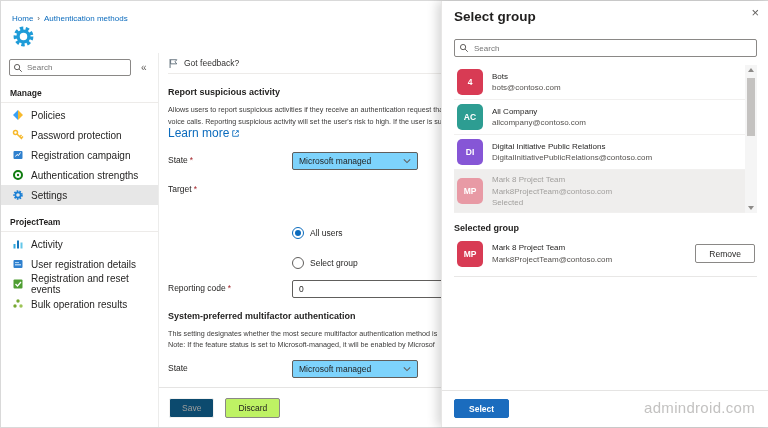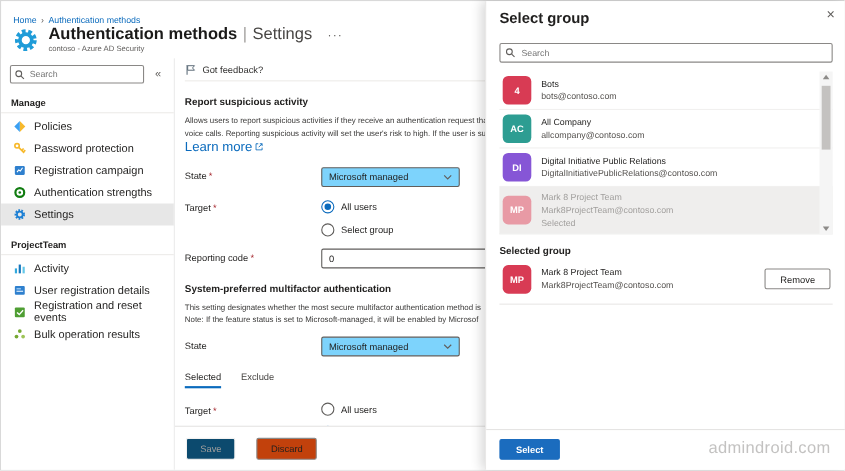--- a/index.html
+++ b/index.html
@@ -46,33 +46,33 @@
   .cmdbar { height: 21px; display: flex; align-items: center; gap: 5px; border-bottom: 1px solid #edebe9; font-size: 8.5px; color: #323130; cursor: pointer; width: 99%; }
   .section-h { margin-top: 13px; font-size: 9px; font-weight: bold; color: #201f1e; }
   .desc { margin-top: 7px; font-size: 7.2px; color: #3b3a39; line-height: 11.5px; white-space: nowrap; }
   .link { color: #0b6bbd; text-decoration: none; cursor: pointer; }
   .learnmore { display: inline-flex; align-items: center; gap: 3px; font-size: 12px; margin-top: 1px; }
   .form-row { display: flex; align-items: flex-start; margin-top: 11px; }
   .form-label { flex: 0 0 124px; font-size: 8.5px; color: #201f1e; padding-top: 3px; }
   .req { color: #a4262c; margin-left: 2px; }
   .dropdown { width: 126px; height: 18px; border: 1px solid #605e5c; border-radius: 2px; background: #7dd3fc; display: flex; align-items: center; justify-content: space-between; padding: 0 6px; font-size: 8.5px; color: #201f1e; cursor: pointer; }
   .text-input { width: 158px; height: 18px; border: 1px solid #605e5c; border-radius: 2px; font-size: 8.5px; font-family: inherit; padding: 0 6px; color: #201f1e; outline: none; }
-  .radio-group { display: flex; flex-direction: column; gap: 9px; padding-top: 1px; }
+  .radio-group { display: flex; flex-direction: column; gap: 18px; padding-top: 1px; margin-top: 45px; }
   .radio-opt { display: flex; align-items: center; gap: 6px; cursor: pointer; font-size: 8.5px; color: #201f1e; }
   .radio { width: 12px; height: 12px; border-radius: 50%; border: 1px solid #605e5c; background: #fff; position: relative; flex: 0 0 auto; }
   .radio.checked { border-color: #0b6bbd; }
   .radio.checked::after { content: ""; position: absolute; left: 2px; top: 2px; width: 6px; height: 6px; border-radius: 50%; background: #0b6bbd; }
   .tabs { display: flex; gap: 18px; margin-top: 13px; }
   .tab { font-size: 8.5px; color: #484644; padding-bottom: 4px; cursor: pointer; }
   .tab.active { color: #201f1e; border-bottom: 2px solid #0b6bbd; }
   .sg-link { margin-top: 17px; font-size: 8.5px; margin-left: 124px; }
   .main-footer { position: absolute; left: 158px; right: 0; bottom: 0; height: 40px; border-top: 1px solid #e5e4e3; background: #fff; display: flex; align-items: center; gap: 11px; padding-left: 10px; }
   .btn { height: 20px; border-radius: 2px; font-size: 8.5px; font-family: inherit; padding: 0 12px; cursor: pointer; }
   .btn.disabled { background: #0c4a6e; border: 1px solid #f3f2f1; color: #a19f9d; text-align: right; }
-  .btn.secondary { background: #c2410c; border: 1px solid #8a8886; color: #201f1e; margin-left: 8px; }
+  .btn.secondary { background: #bef264; border: 1px solid #8a8886; color: #201f1e; }
 
   
   .panel { position: absolute; left: 440px; top: 0; width: 328px; bottom: 0; background: #fff; box-shadow: -4px 0 10px rgba(0,0,0,.16); border-left: 1px solid #e7e6e5; z-index: 5; }
   .panel-inner { padding: 8px 12px 0 12px; }
   .panel-title { font-size: 13.5px; font-weight: bold; color: #201f1e; }
   .panel-close { position: absolute; top: 5px; right: 10px; font-size: 13px; color: #605e5c; cursor: pointer; line-height: 1; }
   .panel-search { position: relative; margin-top: 15px; }
   .panel-search input { width: 100%; height: 18px; border: 1px solid #8a8886; border-radius: 2px; font-size: 8px; font-family: inherit; padding: 0 6px 0 19px; color: #323130; outline: none; }
   .panel-search .mag { position: absolute; left: 5px; top: 4px; }
   .group-list { position: relative; margin-top: 8px; }
@@ -105,26 +105,20 @@
 
   <div class="breadcrumb">
     <a>Home</a><span class="sep">›</span><a>Authentication methods</a>
   </div>
 
   <div class="titleblock">
     <svg class="title-icon" viewBox="0 0 24 24">
       <circle cx="12" cy="12" r="7.5" fill="none" stroke="#1f9cd8" stroke-width="4" stroke-dasharray="3.1 2.2"></circle>
       <circle cx="12" cy="12" r="5.2" fill="none" stroke="#1f9cd8" stroke-width="3.2"></circle>
     </svg>
-    <div>
-      <div class="title-line">
-        <span>Authentication methods</span><span class="bar">|</span><span class="suffix">Settings</span><span class="more">···</span>
-      </div>
-      <div class="subtitle">contoso - Azure AD Security</div>
-    </div>
   </div>
 
   <div class="sidebar">
     <div class="side-search-row">
       <div class="side-search">
         <svg class="mag" width="10" height="10" viewBox="0 0 16 16">
           <circle cx="6.5" cy="6.5" r="4.2" fill="none" stroke="#605e5c" stroke-width="1.6"></circle>
           <line x1="9.8" y1="9.8" x2="14" y2="14" stroke="#605e5c" stroke-width="1.6"></line>
         </svg>
         <input type="text" placeholder="Search" style="">

